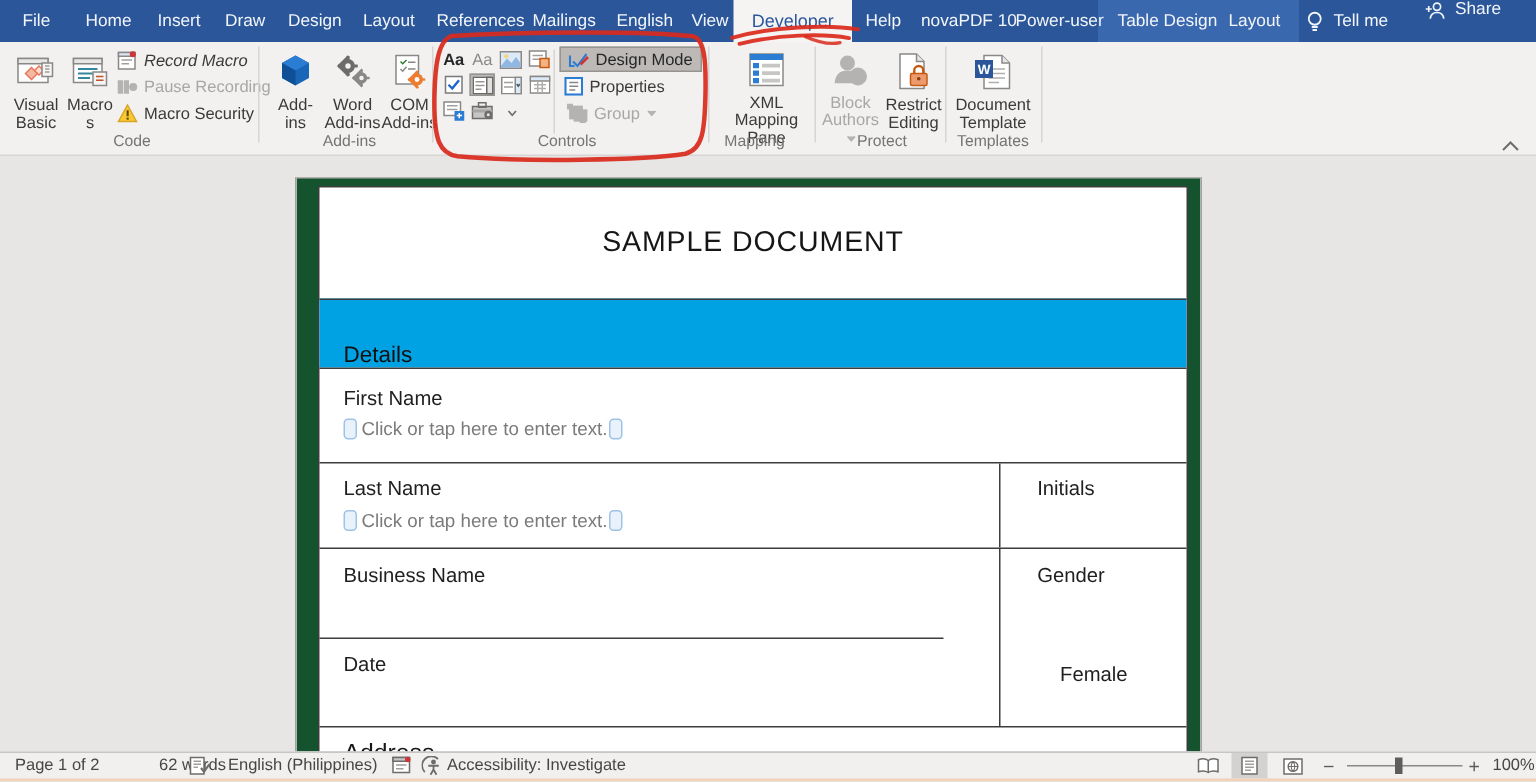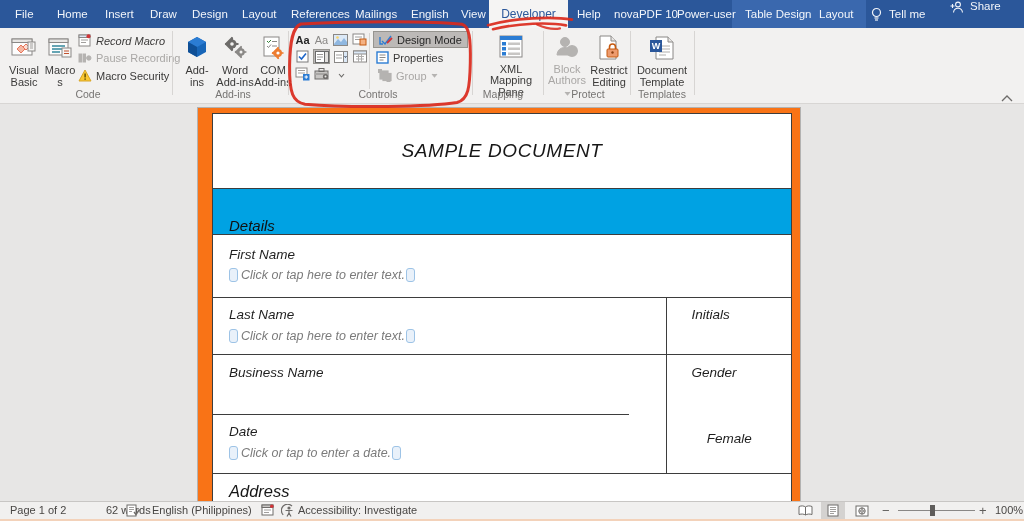--- a/index.html
+++ b/index.html
@@ -30,21 +30,21 @@
   .pressed { background:#bcb9b7; border:1px solid #96948f; }
   .chev { display:inline-block; }
 
   
   .cicon { position:absolute; width:17px; height:15px; display:flex; align-items:center; justify-content:center; font-size:11px; color:#3b3a39; }
   .aa-rich { font-weight:bold; color:#262626; }
   .aa-plain { color:#8a8886; }
 
   
   .docarea { position:absolute; left:0; top:104px; width:1024px; height:397px; background:#e7e6e5; overflow:hidden; }
-  .page { position:absolute; left:197px; top:3px; width:604px; height:396px; background:#f97316; border:1px solid #b3b2b1; border-bottom:none;font-style:italic; }
+  .page { position:absolute; left:197px; top:14px; width:604px; height:396px; background:#14532d; border:1px solid #b3b2b1; border-bottom:none; }
   .dtable { position:absolute; left:14px; top:5px; width:580px; border:1px solid #3d3d3d; background:#fff; }
   .trow { border-top:1px solid #3d3d3d; position:relative; }
   .trow:first-child { border-top:none; }
   .row-title { height:74px; text-align:center; }
   .doc-title { padding-top:26px; font-size:19px; letter-spacing:.6px; color:#161616; }
   .row-details { height:46px; background:#00a2e3; display:flex; align-items:flex-end; }
   .details-text { padding-left:16px; font-size:15px; color:#101010; }
   .row-first { height:63px; }
   .row-split { height:57px; display:flex; }
   .row-merge { height:119px; display:flex; }
@@ -427,25 +427,20 @@
           </div>
         </div>
 
         <div class="trow row-merge">
           <div class="lcell">
             <div class="lcell-inner-top">
               <span class="flabel" style="top:10px;">Business Name</span>
             </div>
             <div class="lcell-inner-bot">
               <span class="flabel" style="top:9px;">Date</span>
-              <span class="cc" style="top:31px;">
-                <span class="cc-tag cc-open"></span>
-                <span class="cc-text">Click or tap to enter a date.</span>
-                <span class="cc-tag cc-close"></span>
-              </span>
             </div>
           </div>
           <div class="rcell">
             <span class="rlabel" style="top:10px;">Gender</span>
             <span class="female">Female</span>
           </div>
         </div>
 
         <div class="trow row-address">
           <span class="addr">Address</span>

